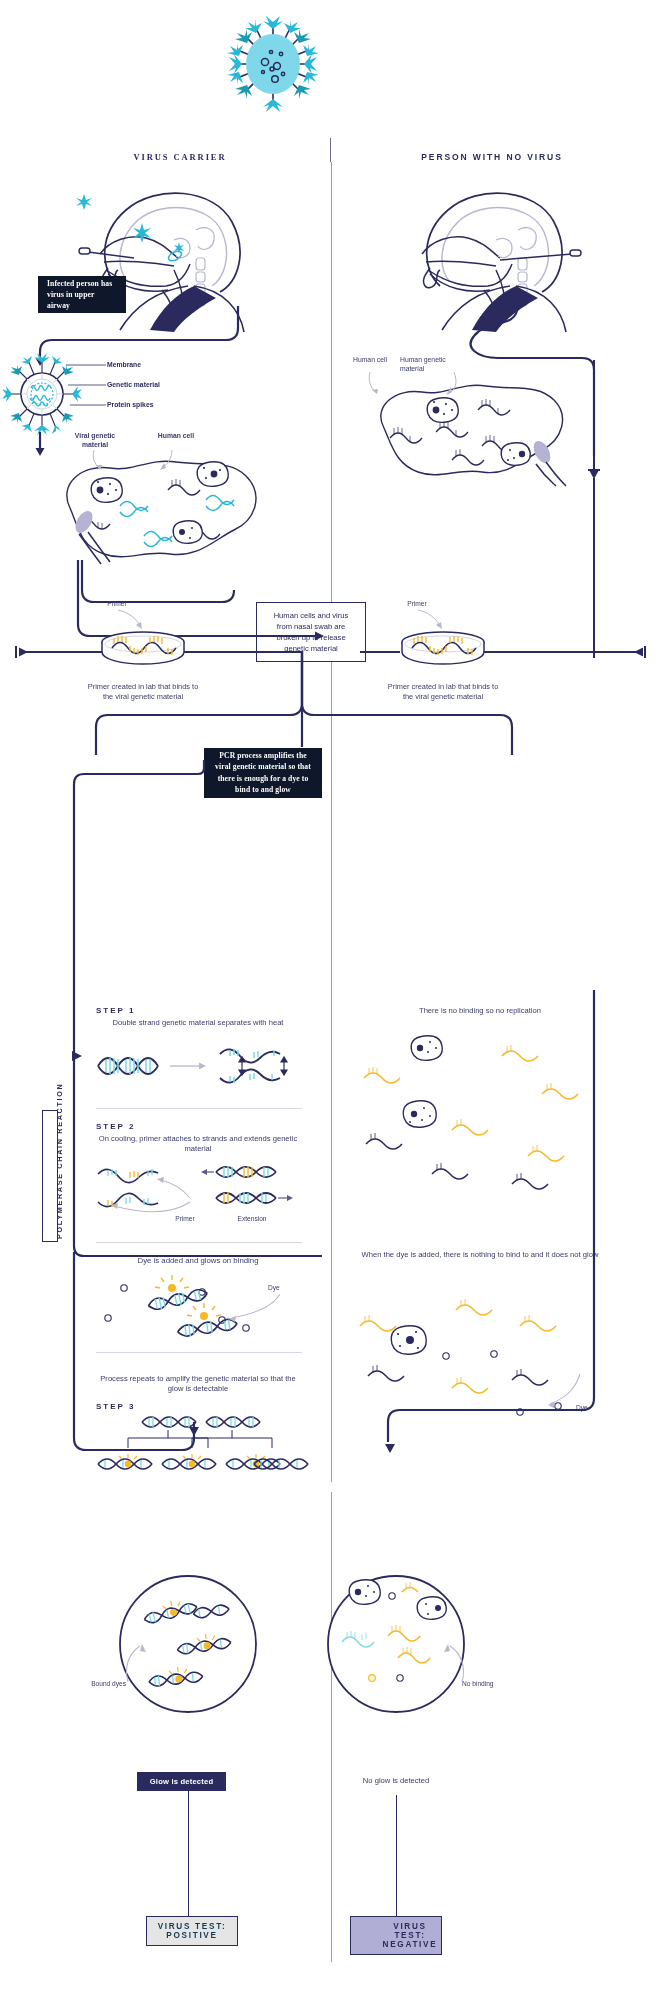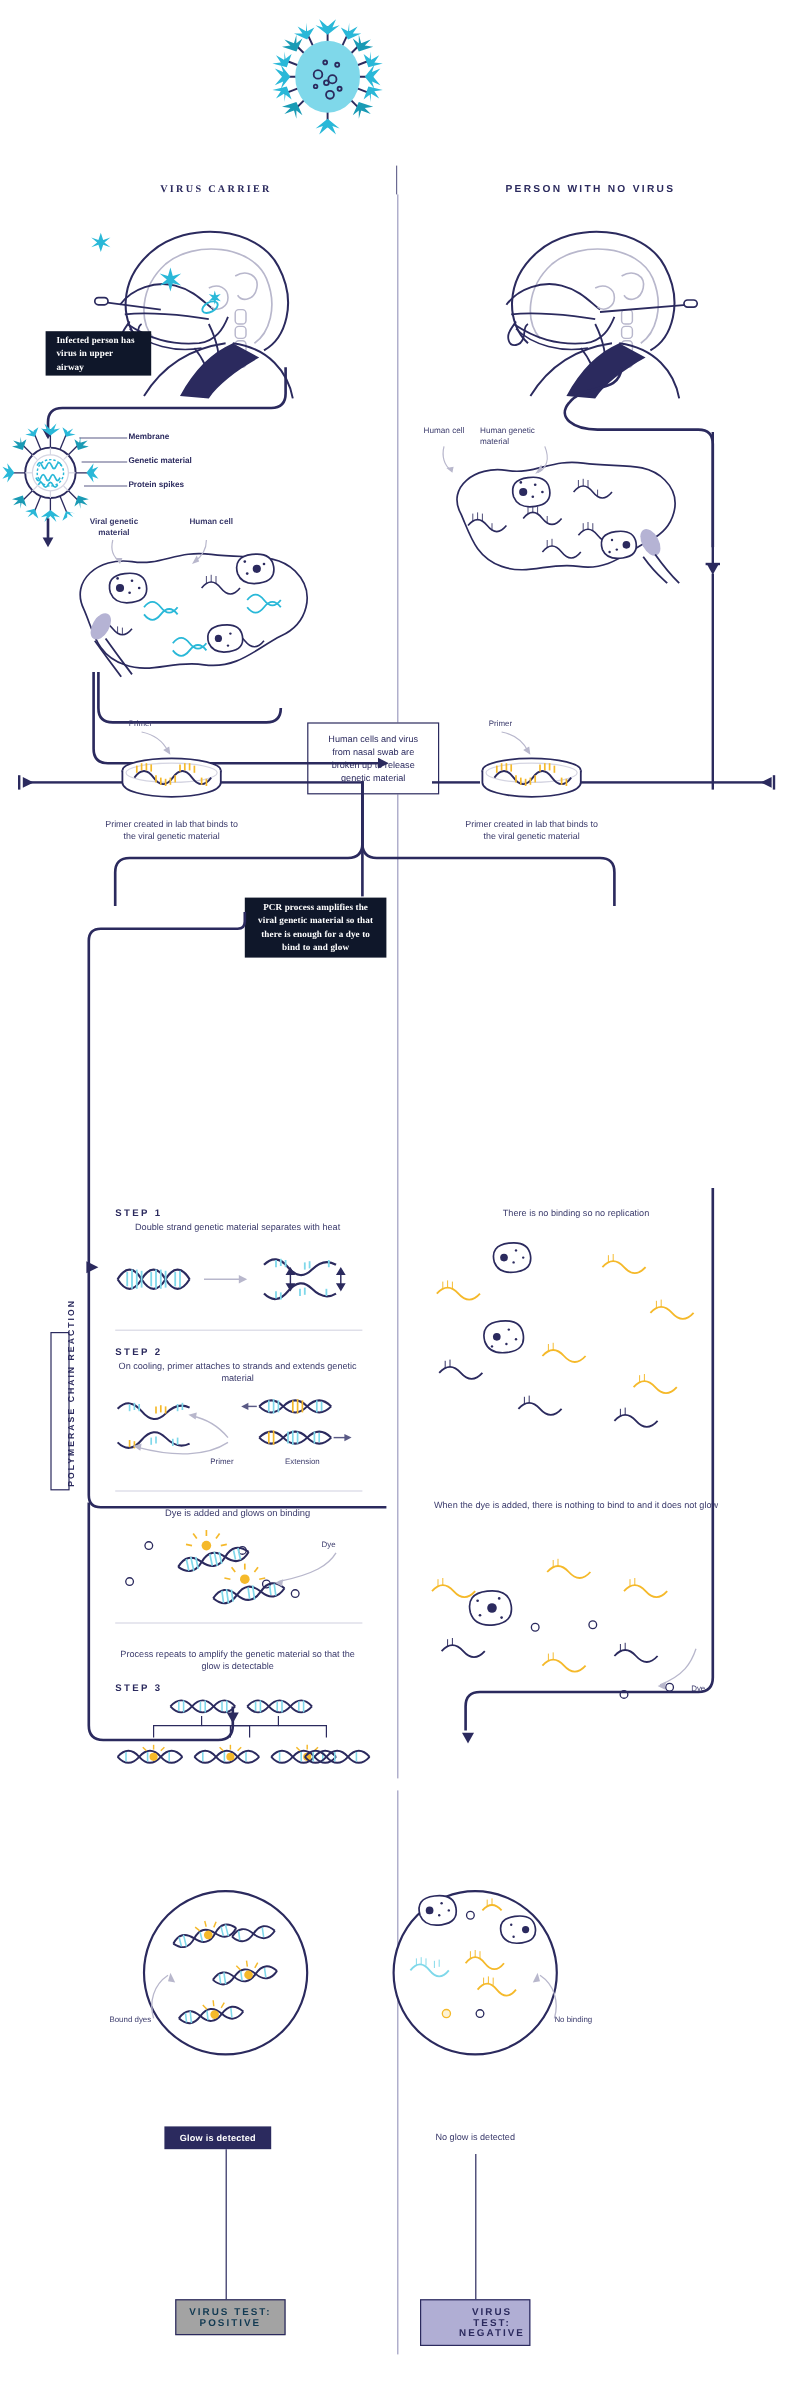--- a/index.html
+++ b/index.html
@@ -44,21 +44,21 @@
   }
   .darkbox.center { text-align:center; }
   .whitebox {
     background:#fff; border:1.4px solid #2b2a5e; color:#2b2a5e;
     font-size:7.6px; line-height:1.45; padding:7px 9px; text-align:center;
   }
   .badge {
     font-size:8.2px; font-weight:700; letter-spacing:1.7px;
     border:1.4px solid #2b2a5e; text-align:center; padding:5px 0;
   }
-  .badge.pos { background:#a3a3a3; color:#123a52; }
+  .badge.pos { background:#e5e5e5; color:#123a52; }
   .badge.neg { background:#b0aed4; color:#2b2a5e;padding-left:28px; }
   .darkbadge {
     background:#2b2a5e; color:#fff; font-size:7.6px; font-weight:700;
     text-align:center; padding:5px 0; letter-spacing:.2px;
   }
 
   
   .vline { background:#2b2a5e; width:1.6px; }
   .hline { background:#2b2a5e; height:1.6px; }
   .divider { background:#9d9cc0; width:1px; }

